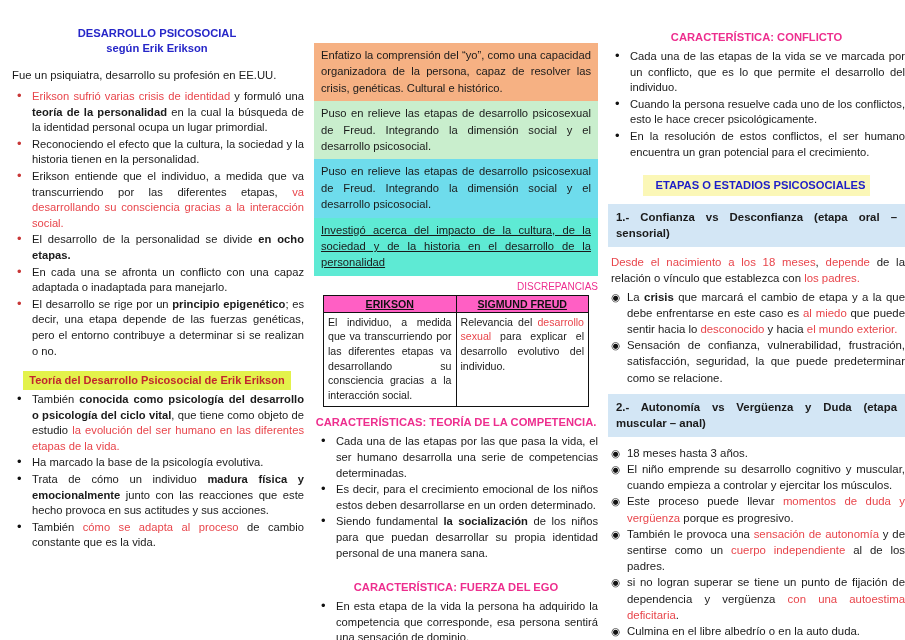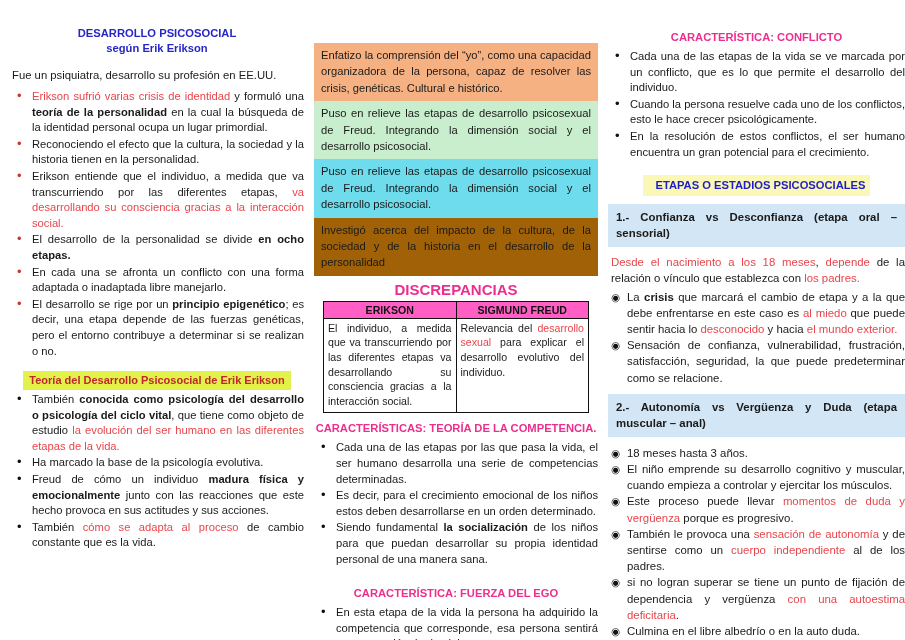--- a/index.html
+++ b/index.html
@@ -135,44 +135,45 @@
   
   .cbox {
     font-size: 11.2px;
     line-height: 16.4px;
     text-align: justify;
     padding: 4px 7px 5px 7px;
   }
   .cbox-orange { background: #F6B183; }
   .cbox-green  { background: #C9EECD; }
   .cbox-blue   { background: #6EDCEC; }
-  .cbox-yellow { background: #a16207; }
+  .cbox-yellow { background: #5eead4; text-decoration: underline; }
 
   
   .disc-title {
-    text-align: center;
+    text-align: right;
     color: #ED2E8E;
-    font-weight: bold;
-    font-size: 15px;
+    font-weight: normal;
+    font-size: 10px;
     margin: 5px 0 3px 0;
   }
   table.disc {
     border-collapse: collapse;
     width: 266px;
     margin: 0 auto;
     table-layout: fixed;
   }
   table.disc th {
     background: #FF5FC4;
     border: 1px solid #111;
     font-size: 10.6px;
     font-weight: bold;
     padding: 2px 2px;
     text-align: center;
     color: #111;
+    text-decoration: underline;
   }
   table.disc td {
     border: 1px solid #111;
     font-size: 10.6px;
     line-height: 14.6px;
     padding: 2px 4px 4px 4px;
     text-align: justify;
     vertical-align: top;
   }
 
@@ -204,34 +205,34 @@
       <span class="l2">según Erik Erikson</span>
     </div>
 
     <div class="intro">Fue un psiquiatra, desarrollo su profesión en EE.UU.</div>
 
     <ul class="bl redbul">
         <li><span class="r">Erikson sufrió varias crisis de identidad</span><span> y formuló una </span><b>teoría de la personalidad</b><span> en la cual la búsqueda de la identidad personal ocupa un lugar primordial.</span></li>
         <li><span>Reconociendo el efecto que la cultura, la sociedad y la historia tienen en la personalidad.</span></li>
         <li><span>Erikson entiende que el individuo, a medida que va transcurriendo por las diferentes etapas,</span><span class="r"> va desarrollando su consciencia gracias a la interacción social.</span></li>
         <li><span>El desarrollo de la personalidad se divide </span><b>en ocho etapas.</b></li>
-        <li><span>En cada una se afronta un conflicto con una forma adaptada o inadaptada libre manejarlo.</span></li>
+        <li><span>En cada una se afronta un conflicto con una capaz adaptada o inadaptada para manejarlo.</span></li>
         <li><span>El desarrollo se rige por un </span><b>principio epigenético</b><span>; es decir, una etapa depende de las fuerzas genéticas, pero el entorno contribuye a determinar si se realizan o no.</span></li>
       </ul>
 
     <div class="spacer10"></div>
 
     <div class="center">
       <span class="hl-yellowgreen">Teoría del Desarrollo Psicosocial de Erik Erikson</span>
     </div>
 
     <ul class="bl">
         <li><span>También </span><b>conocida como psicología del desarrollo o psicología del ciclo vital</b><span>, que tiene como objeto de estudio </span><span class="r">la evolución del ser humano en las diferentes etapas de la vida.</span></li>
         <li><span>Ha marcado la base de la psicología evolutiva.</span></li>
-        <li><span>Freud de cómo un individuo </span><b>madura física y emocionalmente</b><span> junto con las reacciones que este hecho provoca en sus actitudes y sus acciones.</span></li>
+        <li><span>Trata de cómo un individuo </span><b>madura física y emocionalmente</b><span> junto con las reacciones que este hecho provoca en sus actitudes y sus acciones.</span></li>
         <li><span>También </span><span class="r">cómo se adapta al proceso</span><span> de cambio constante que es la vida.</span></li>
       </ul>
 
   </div>
 
   <div class="col col2">
 
     <div class="cbox cbox-orange">Enfatizo la comprensión del “yo”, como una capacidad organizadora de la persona, capaz de resolver las crisis, genéticas. Cultural e histórico.</div>
     <div class="cbox cbox-green">Puso en relieve las etapas de desarrollo psicosexual de Freud. Integrando la dimensión social y el desarrollo psicosocial.</div>
     <div class="cbox cbox-blue">Puso en relieve las etapas de desarrollo psicosexual de Freud. Integrando la dimensión social y el desarrollo psicosocial.</div>

